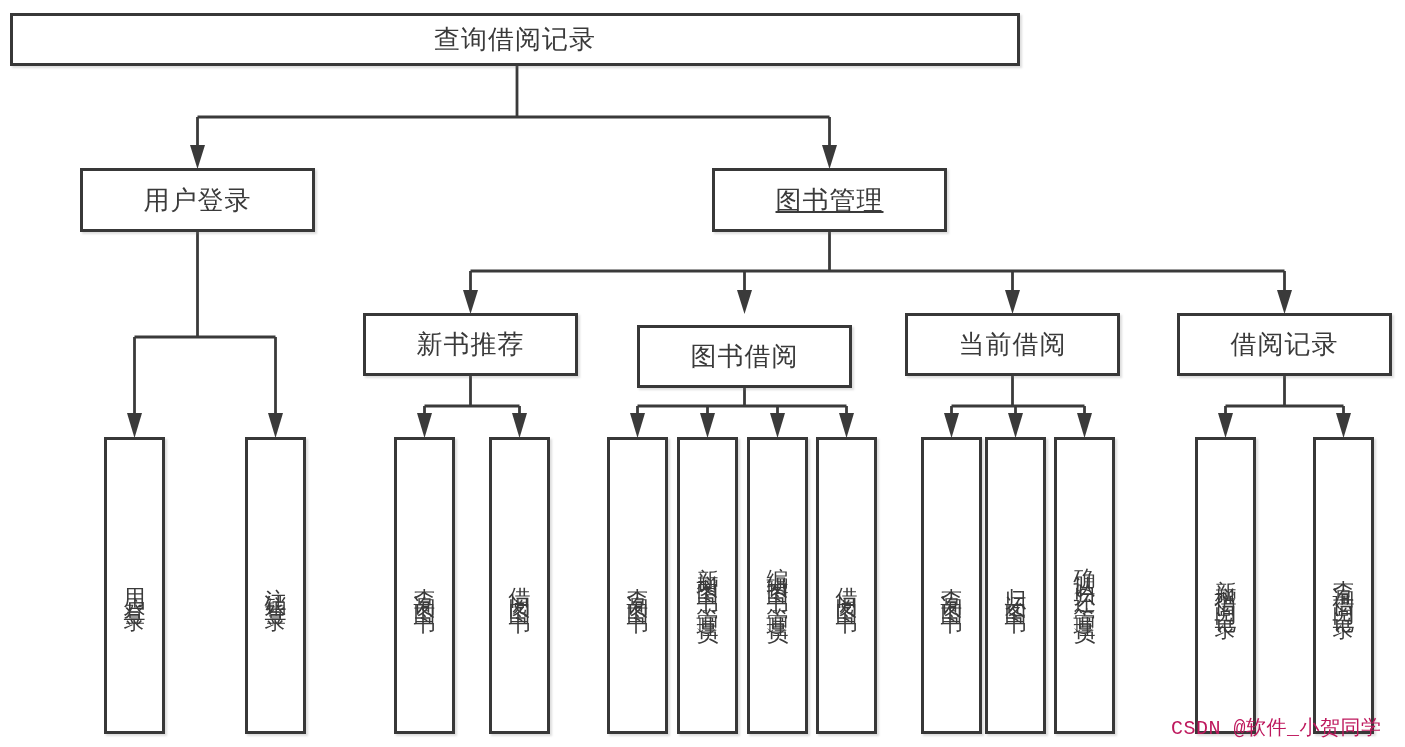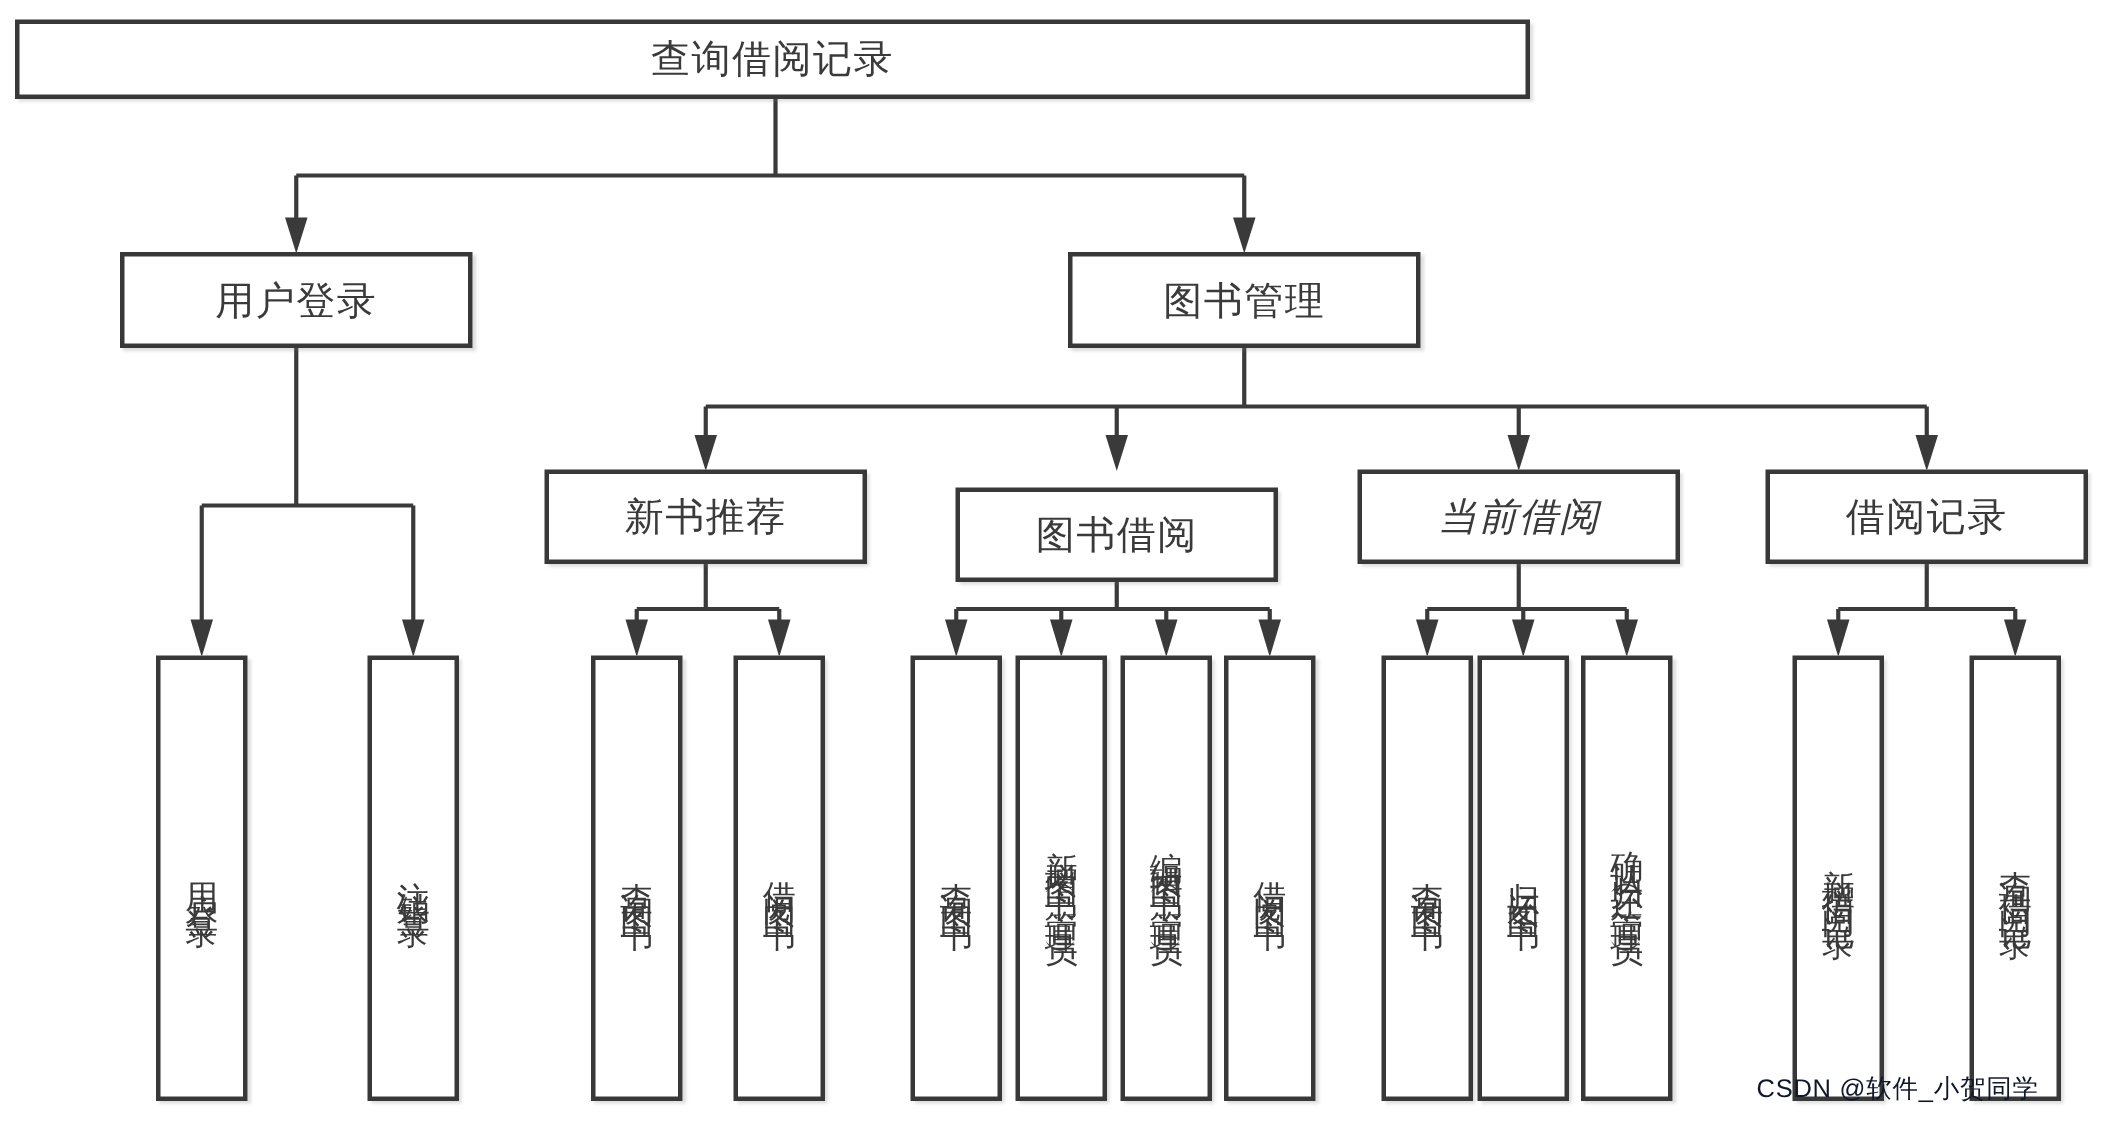--- a/index.html
+++ b/index.html
@@ -28,24 +28,25 @@
   .vnode{
     font-size:22px;
     writing-mode:vertical-lr;
     text-orientation:mixed;
     letter-spacing:8px;
     line-height:1;
   }
   .watermark{
     position:absolute;
     z-index:5;
-    color:#0f172a;
-    font-size:17px;
+    color:#be185d;
+    font-size:20px;
     letter-spacing:0.5px;
     white-space:nowrap;
+    font-family:Liberation Mono, monospace;
   }
 </style>
 </head>
 <body>
 
 <div class="canvas">
 
   <svg class="connectors" width="1405" height="747" viewBox="0 0 1405 747" aria-hidden="true">
 
     <path d="M517 66 V117"></path>
@@ -104,25 +105,25 @@
     <path d="M1225.5 406 H1343.5"></path>
     <path d="M1225.5 406 V418"></path>
       <polygon points="1218,413 1233,413 1225.5,438"></polygon>
     <path d="M1343.5 406 V418"></path>
       <polygon points="1336,413 1351,413 1343.5,438"></polygon>
   </svg>
 
   <div class="node" style="left:10px;top:13px;width:1010px;height:53px;">查询借阅记录</div>
 
   <div class="node" style="left:80px;top:168px;width:235px;height:64px;">用户登录</div>
-  <div class="node" style="left:712px;top:168px;width:235px;height:64px;">图书管理</div>
+  <div class="node" style="left:712px;top:168px;width:235px;height:64px;text-decoration:underline;">图书管理</div>
 
   <div class="node" style="left:363px;top:313px;width:215px;height:63px;">新书推荐</div>
   <div class="node" style="left:637px;top:313px;width:215px;height:63px;margin-top:12px;">图书借阅</div>
-  <div class="node" style="left:905px;top:313px;width:215px;height:63px;font-style:italic;">当前借阅</div>
+  <div class="node" style="left:905px;top:313px;width:215px;height:63px;">当前借阅</div>
   <div class="node" style="left:1177px;top:313px;width:215px;height:63px;">借阅记录</div>
 
   <div class="node vnode" style="left:104px;top:437px;width:61px;height:297px;">用户登录</div>
   <div class="node vnode" style="left:245px;top:437px;width:61px;height:297px;">注销登录</div>
 
   <div class="node vnode" style="left:394px;top:437px;width:61px;height:297px;">查询图书</div>
   <div class="node vnode" style="left:489px;top:437px;width:61px;height:297px;">借阅图书</div>
 
   <div class="node vnode" style="left:607px;top:437px;width:61px;height:297px;">查询图书</div>
   <div class="node vnode" style="left:677px;top:437px;width:61px;height:297px;">新增图书（管理员）</div>

